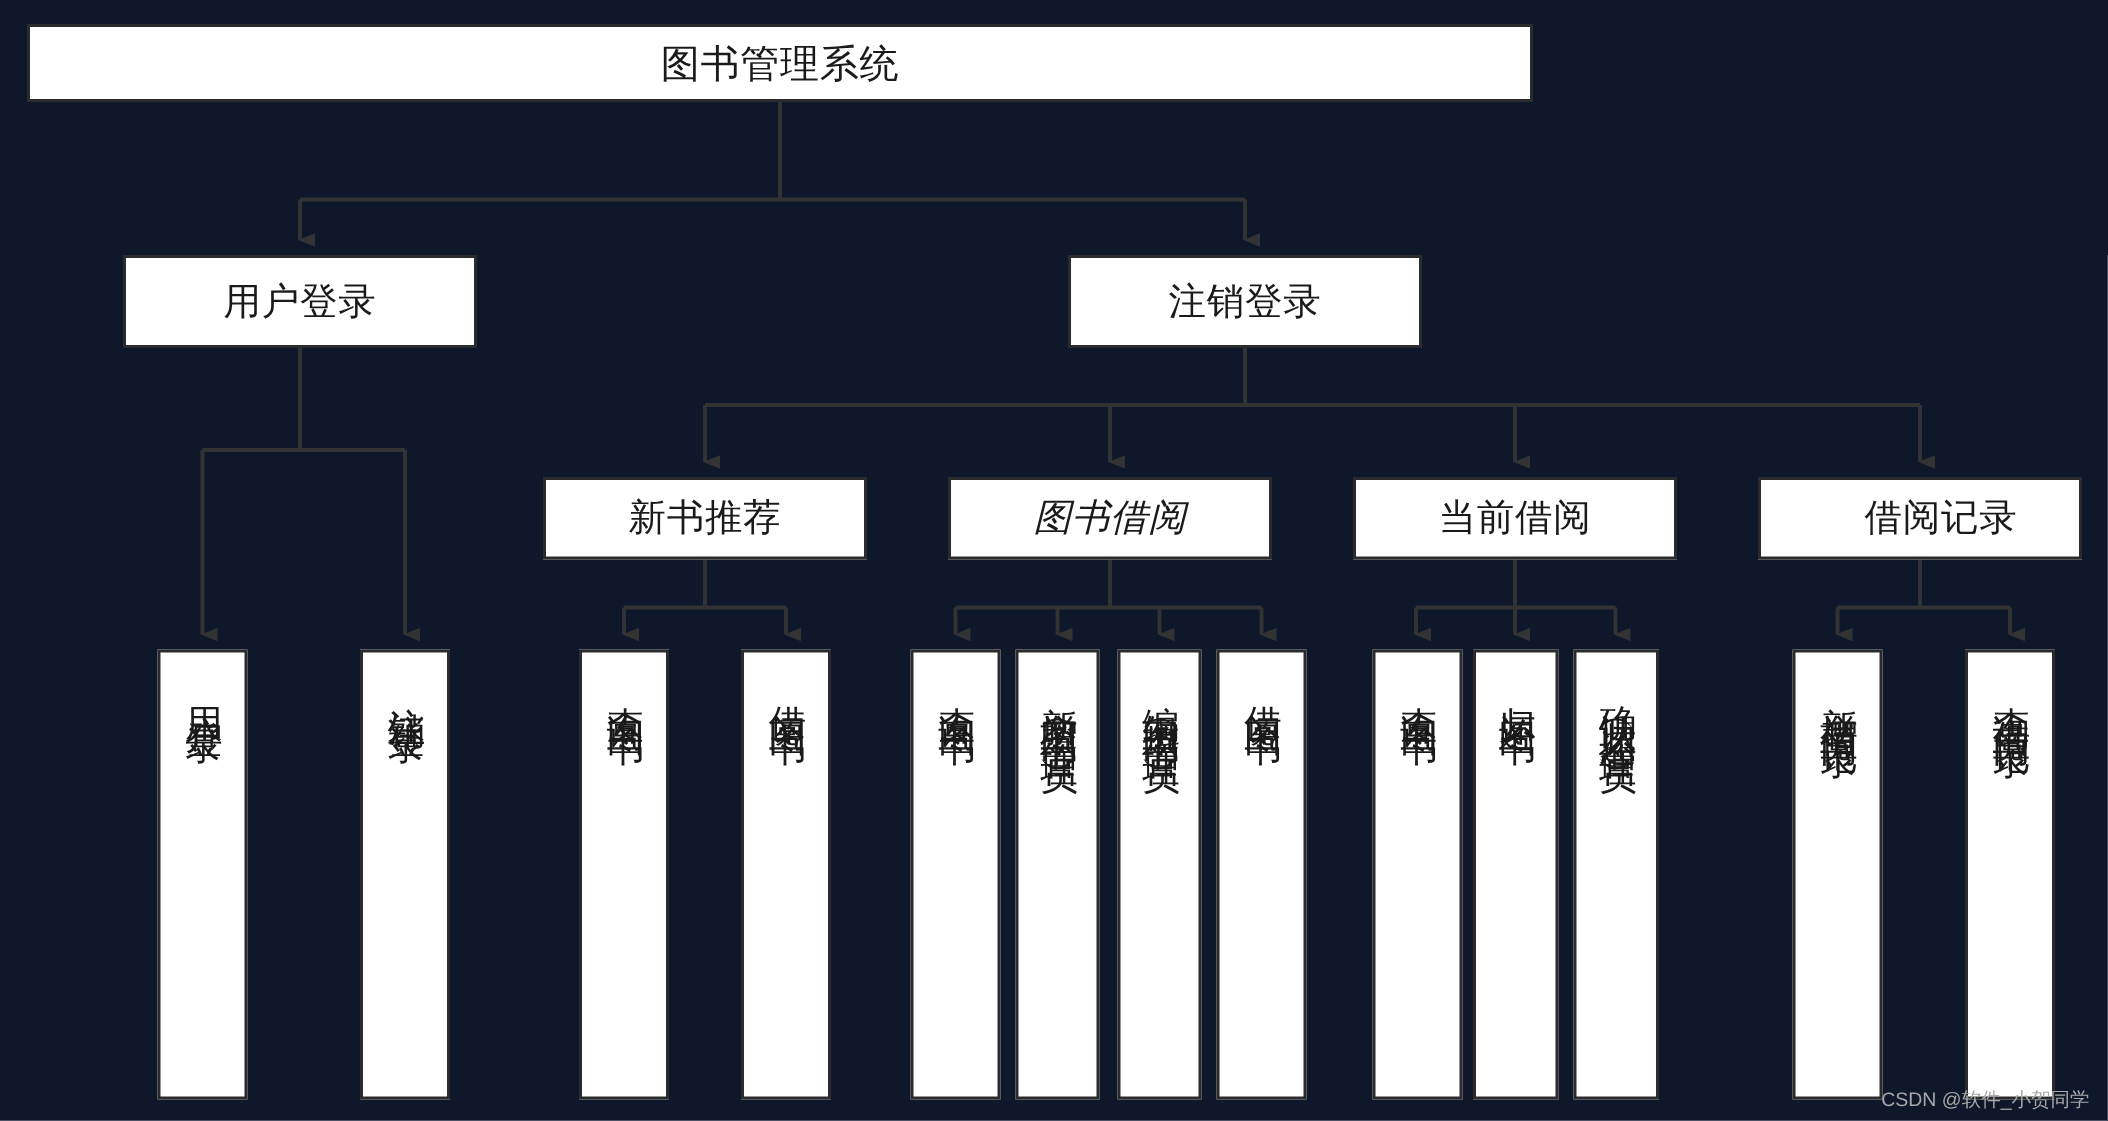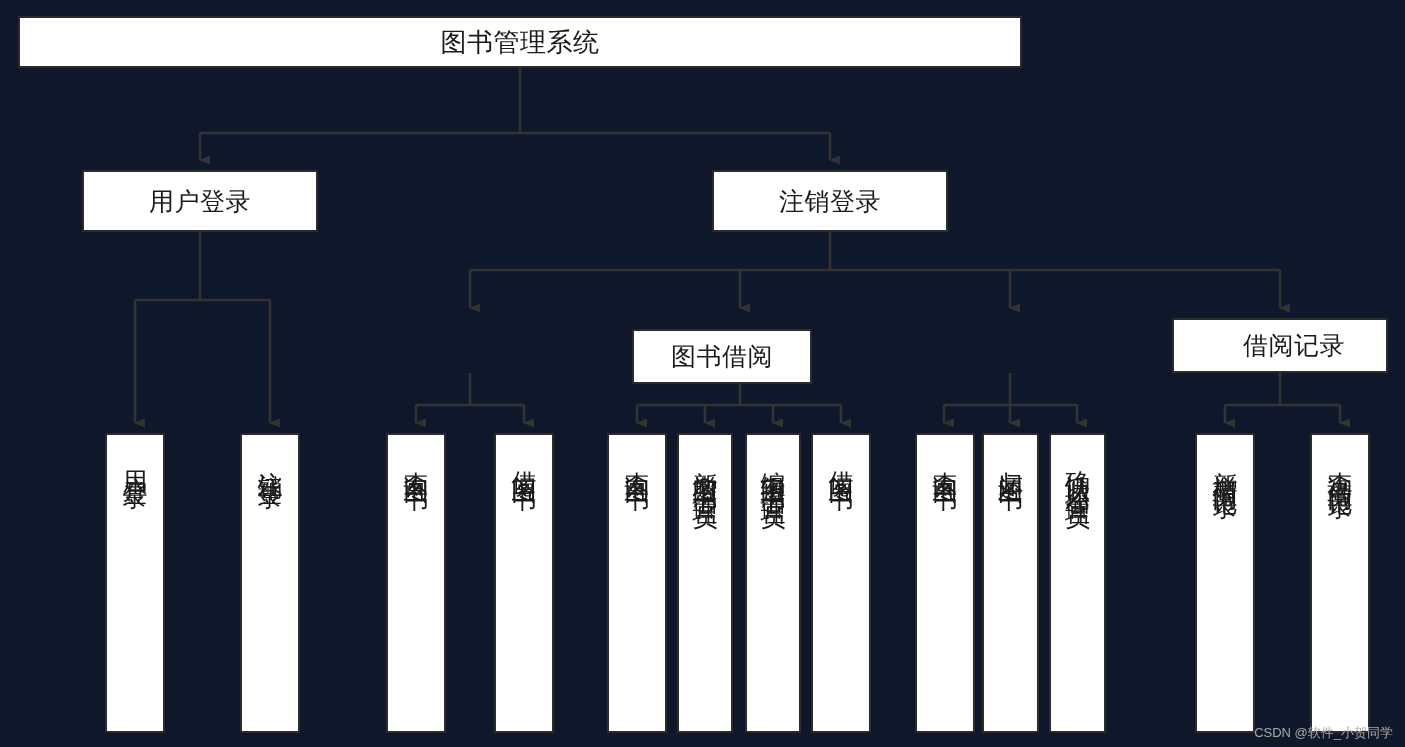--- a/index.html
+++ b/index.html
@@ -129,22 +129,28 @@
     <span class="node-label">图书管理系统</span>
   </div>
 
   <div class="node horiz" style="left:82px;top:170px;width:236px;height:62px;">
     <span class="node-label">用户登录</span>
   </div>
   <div class="node horiz" style="left:712px;top:170px;width:236px;height:62px;">
     <span class="node-label">注销登录</span>
   </div>
 
-  <div class="node horiz" style="left:632px;top:329px;width:180px;height:55px;">
+  <div class="node horiz" style="left:362px;top:318px;width:216px;height:55px;">
+    <span class="node-label">新书推荐</span>
+  </div>
+  <div class="node horiz" style="left:632px;top:318px;width:216px;height:55px;font-style:italic;">
     <span class="node-label">图书借阅</span>
+  </div>
+  <div class="node horiz" style="left:902px;top:318px;width:216px;height:55px;">
+    <span class="node-label">当前借阅</span>
   </div>
   <div class="node horiz" style="left:1172px;top:318px;width:216px;height:55px;padding-left:28px;">
     <span class="node-label">借阅记录</span>
   </div>
 
   <div class="node leaf" style="left:105px;top:433px;width:60px;height:300px;">
     <span class="node-label">用户登录</span>
   </div>
   <div class="node leaf" style="left:240px;top:433px;width:60px;height:300px;">
     <span class="node-label">注销登录</span>

